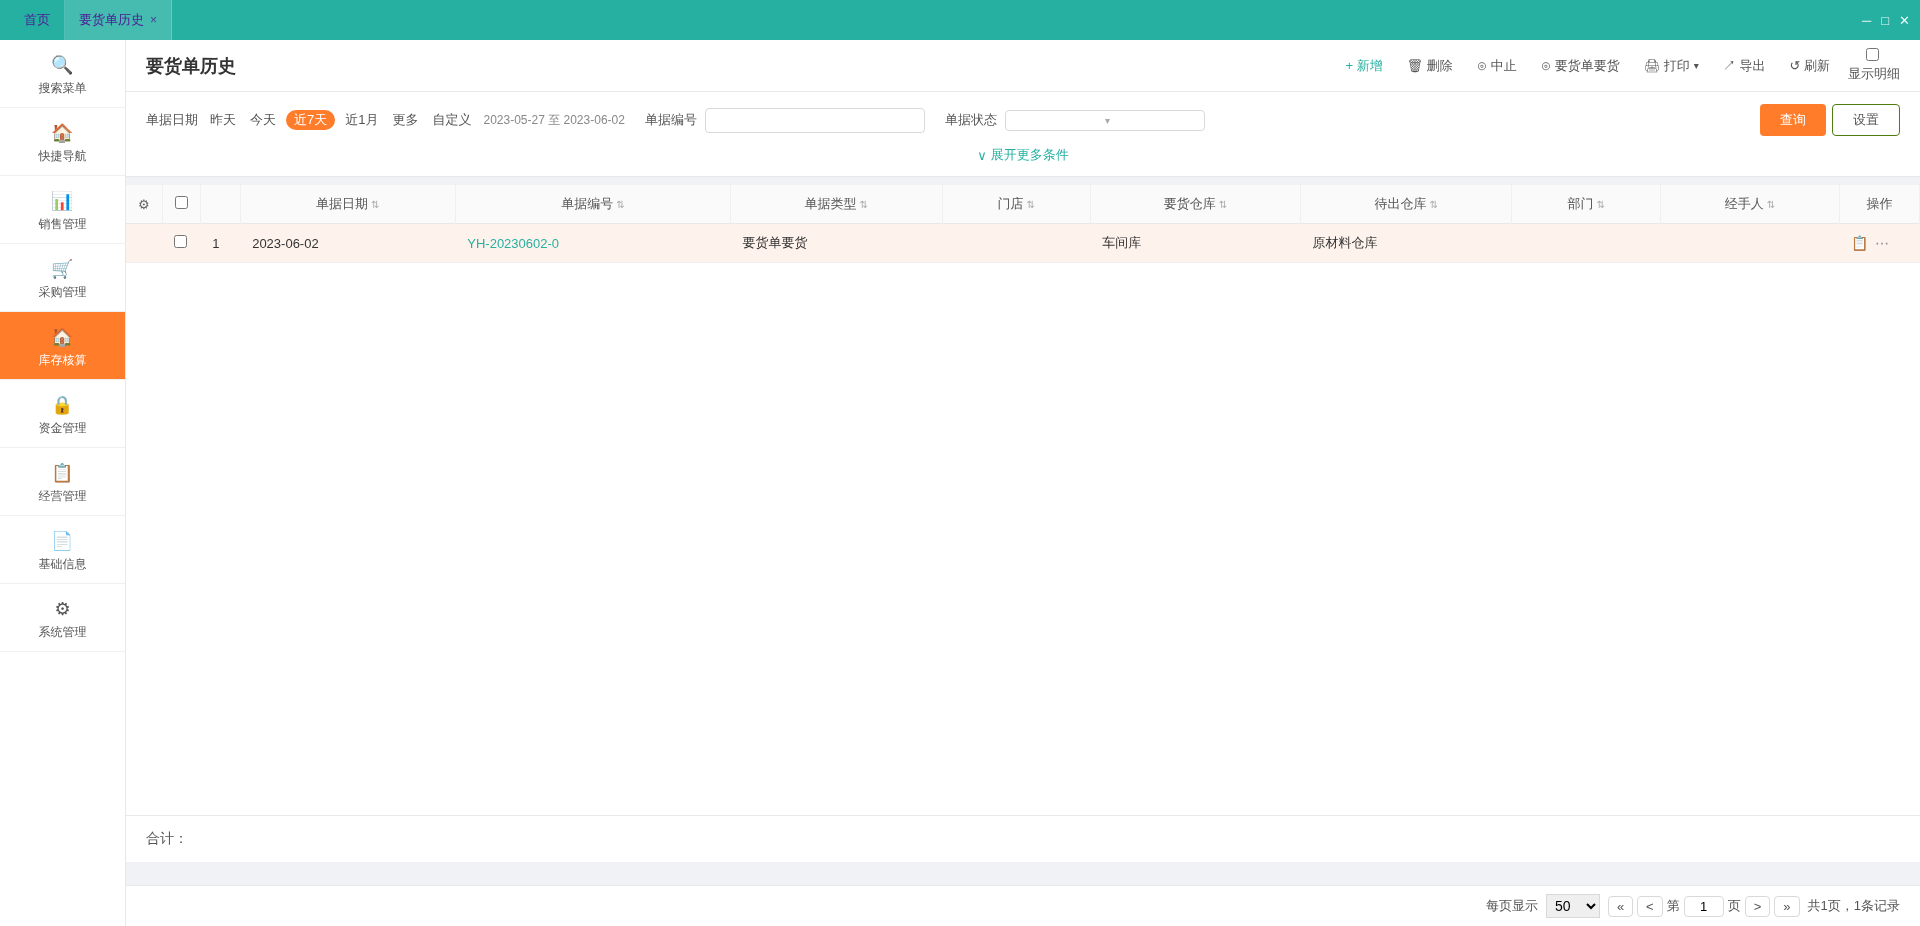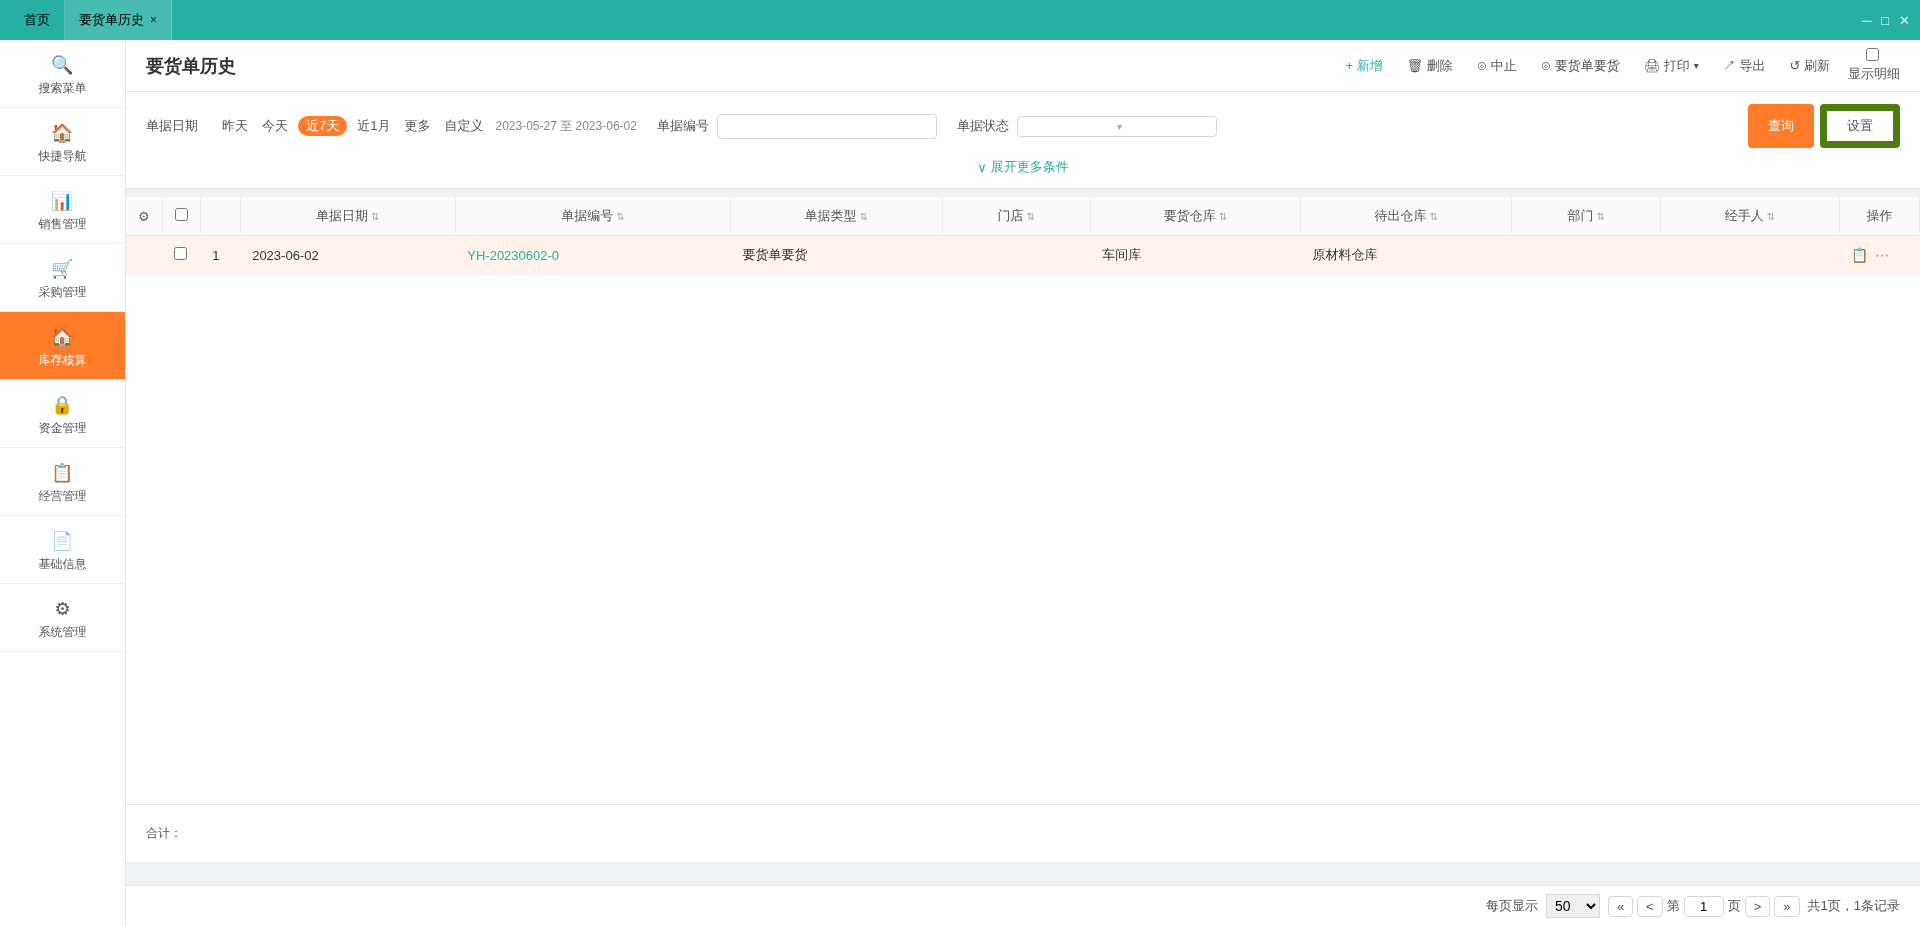--- a/index.html
+++ b/index.html
@@ -12,21 +12,21 @@
       display: flex;
       align-items: center;
       padding: 0 10px;
       flex-shrink: 0;
     }
     .top-bar-tab {
       display: flex;
       align-items: center;
       height: 40px;
       padding: 0 14px;
-      color: #000000;
+      color: #4c1d95;
       cursor: pointer;
       font-size: 13px;
       border-right: 1px solid rgba(255,255,255,0.2);
     }
     .top-bar-tab.active {
       background: rgba(255,255,255,0.15);
     }
     .top-bar-tab .close-btn {
       margin-left: 6px;
       font-size: 12px;
@@ -137,21 +137,20 @@
     }
     .filter-label {
       color: #555;
       white-space: nowrap;
       font-size: 13px;
     }
     .date-options {
       display: flex;
       align-items: center;
       gap: 6px;
-      margin-left: 12px;
     }
     .date-opt {
       cursor: pointer;
       color: #555;
       font-size: 13px;
       padding: 1px 4px;
     }
     .date-opt.active {
       background: #ff7c2a;
       color: #fff;
@@ -205,21 +204,21 @@
       color: #fff;
       border: none;
       border-radius: 4px;
       padding: 6px 20px;
       cursor: pointer;
       font-size: 13px;
     }
     .btn-settings {
       background: #fff;
       color: #555;
-      border: 7px solid #4d7c0f;
+      border: 1px solid #4d7c0f;
       border-radius: 4px;
       padding: 6px 20px;
       cursor: pointer;
       font-size: 13px;
     }
 
     
     .table-wrapper {
       flex: 1;
       overflow: auto;
@@ -256,25 +255,25 @@
 
     .th-settings { width: 36px; text-align: center; }
     .th-checkbox { width: 36px; text-align: center; }
 
     .settings-icon { cursor: pointer; color: #666; }
 
     
     .table-footer {
       background: #fff;
       border-top: 1px solid #e8e8e8;
-      padding: 20px 20px;
+      padding: 14px 20px;
       display: flex;
       align-items: center;
       flex-shrink: 0;
-      font-size: 12px;
+      font-size: 14px;
       color: #555;
     }
 
     
     .pagination-bar {
       background: #fff;
       border-top: 1px solid #e8e8e8;
       padding: 8px 20px;
       display: flex;
       align-items: center;

